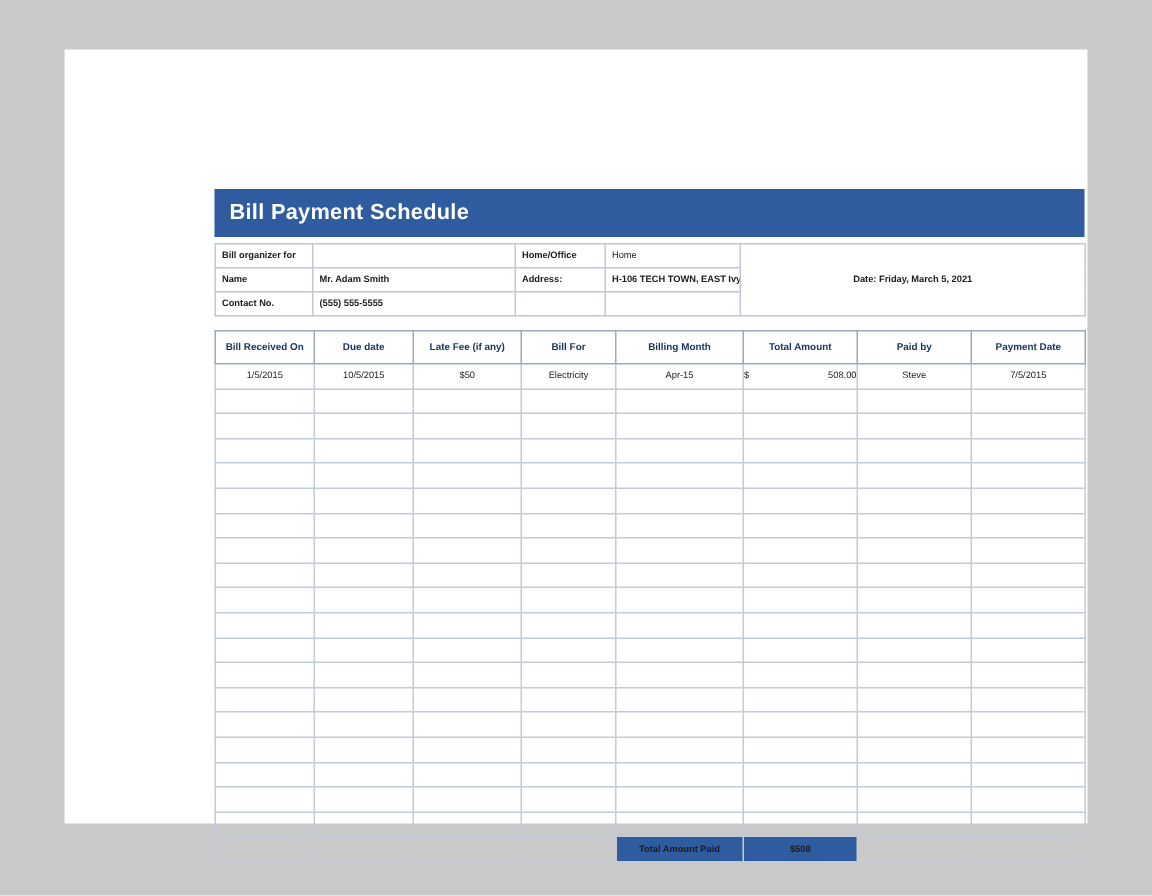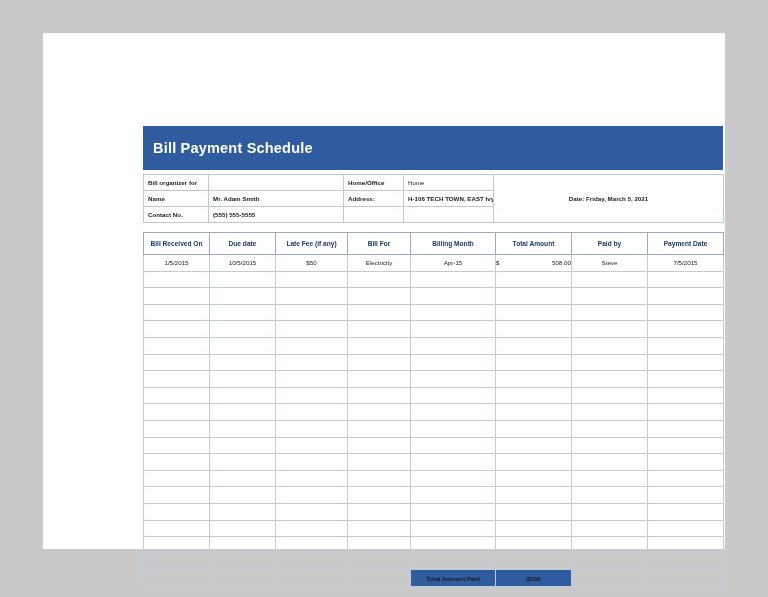--- a/index.html
+++ b/index.html
@@ -25,21 +25,21 @@
     position: absolute;
     left: 100px;
     top: 93px;
     width: 580px;
   }
 
   
   .title-bar {
     background: #2e5c9e;
     color: #ffffff;
-    height: 44px;
+    height: 32px;
     display: flex;
     align-items: center;
     padding-left: 10px;
     box-sizing: border-box;
   }
   .title-bar .title-text {
     font-size: 14.5px;
     font-weight: bold;
     letter-spacing: 0.2px;
   }

